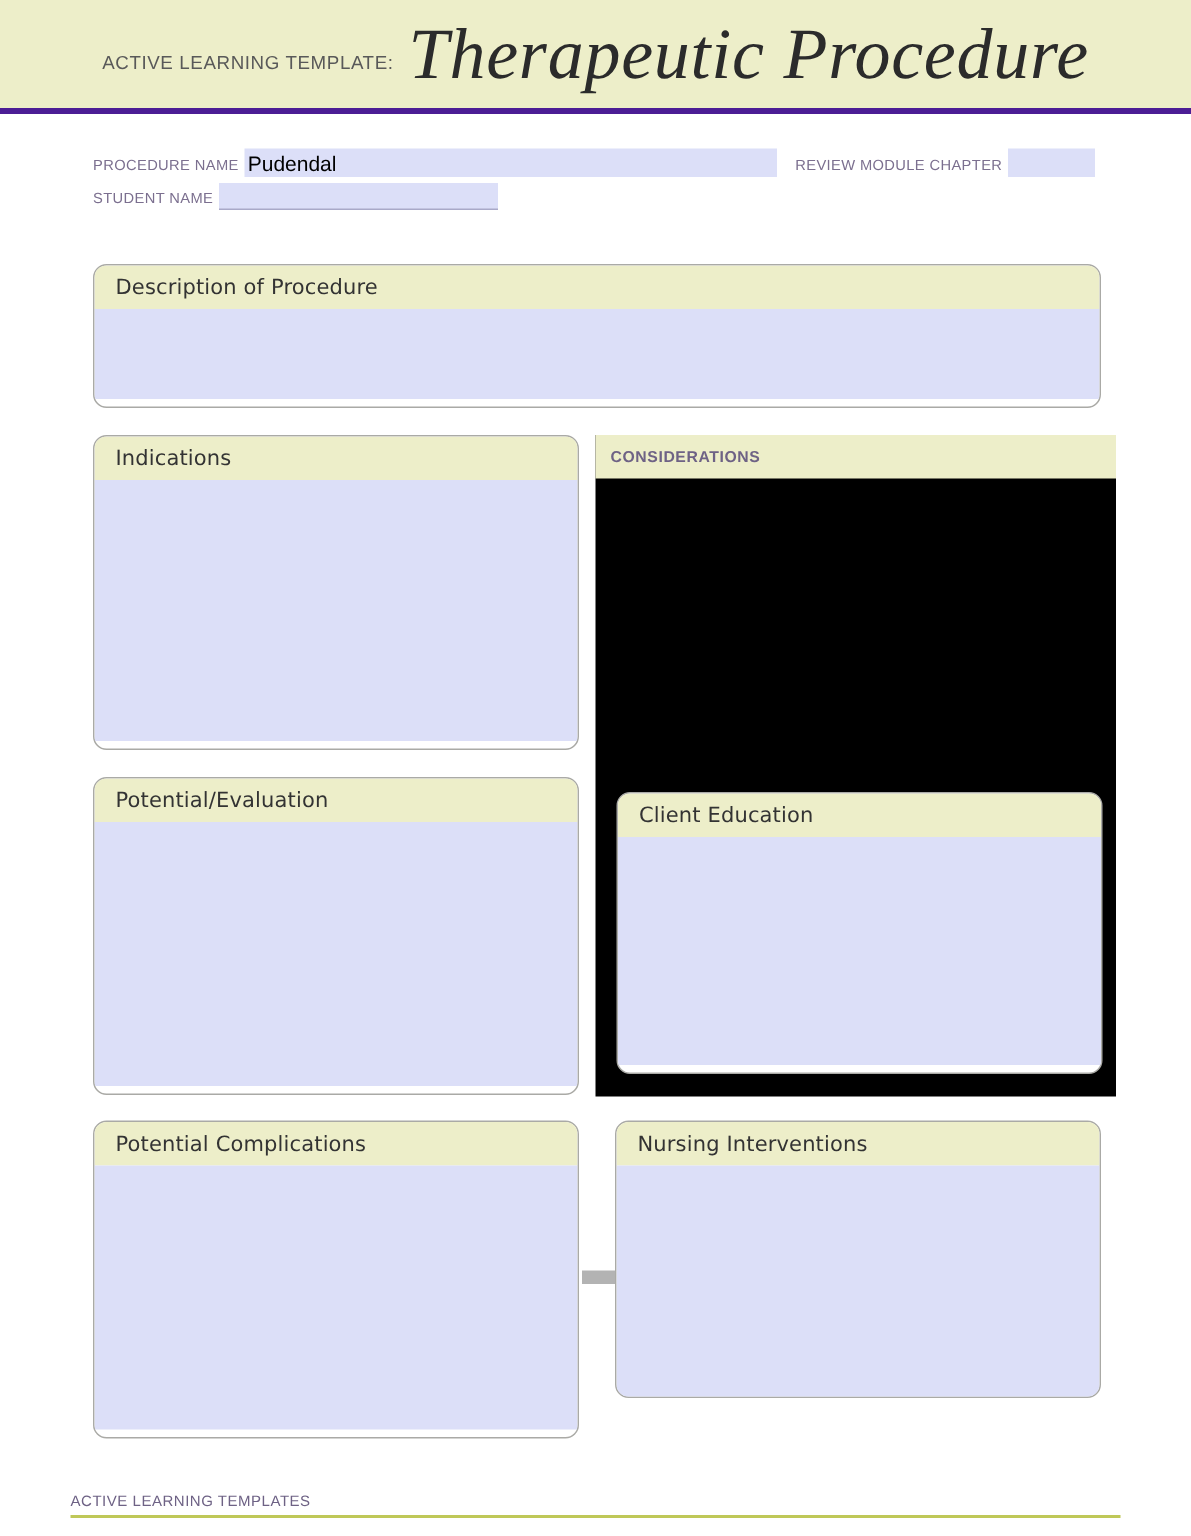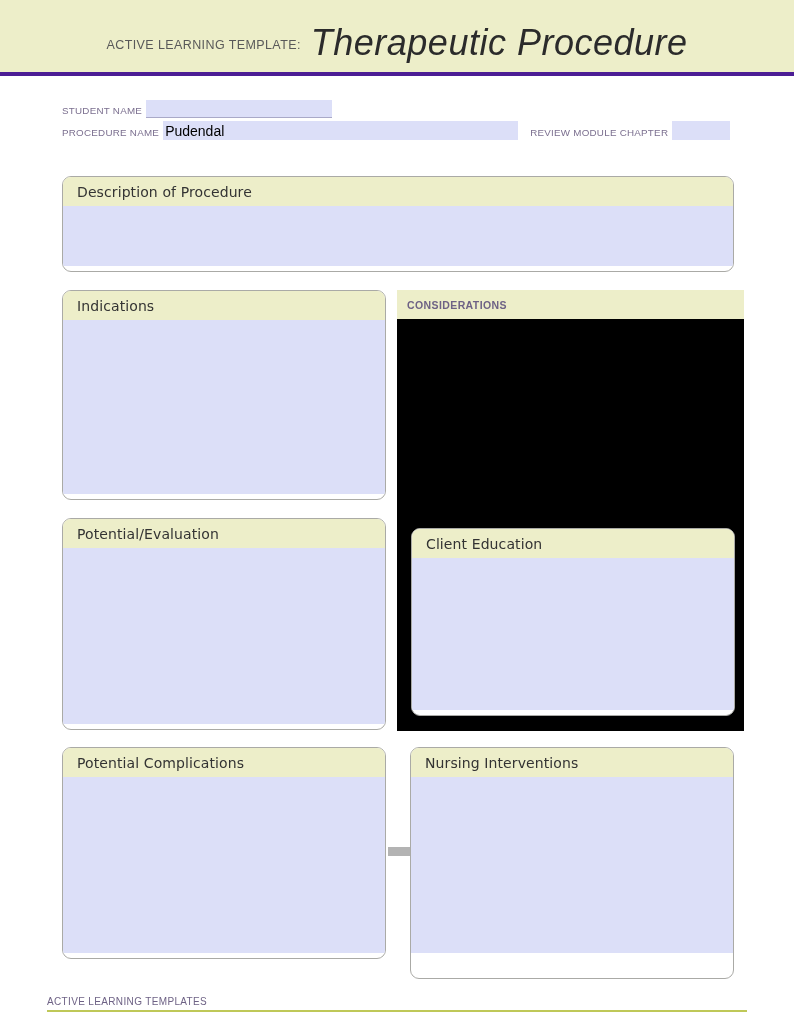--- a/index.html
+++ b/index.html
@@ -37,23 +37,23 @@
     font-size: 12.5px;
     letter-spacing: 0.4px;
     color: #595959;
     font-weight: 400;
     white-space: nowrap;
     margin-right: 10px;
     position: relative;
     top: -6px;
   }
   .header-title {
-    font-family: Liberation Sans, sans-serif;
+    font-family: Liberation Serif, serif;
     font-style: italic;
-    font-size: 36px;
+    font-size: 48px;
     color: #2b2b2b;
     white-space: nowrap;
     letter-spacing: 0.5px;
   }
 
   
   .meta {
     position: absolute;
     left: 62px;
     top: 98px;
@@ -137,21 +137,21 @@
 
   
   #box-outcomes { left: 62px; top: 518px; width: 324px; height: 212px; }
   #box-outcomes .box-field { height: 176px; }
 
   
   #box-complications { left: 62px; top: 747px; width: 324px; height: 212px; }
   #box-complications .box-field { height: 176px; }
 
   
-  #box-nursing-bottom { left: 410px; top: 747px; width: 324px; height: 232px; }
+  #box-nursing-bottom { left: 410px; top: 747px; width: 324px; height: 185px; }
   #box-nursing-bottom .box-field { height: 176px; }
 
   
   .considerations {
     position: absolute;
     left: 397px;
     top: 290px;
     width: 347px;
     height: 441px;
     background: #000000;
@@ -219,28 +219,28 @@
 
 <div class="header-band">
   <div class="header-inner">
     <span class="header-kicker">ACTIVE LEARNING TEMPLATE:</span>
     <span class="header-title">Therapeutic Procedure</span>
   </div>
 </div>
 
 <div class="meta">
   <div class="meta-row">
-    <span class="meta-label">STUDENT NAME</span>
-    <input class="meta-input student" type="text" value="" style="">
-  </div>
-  <div class="meta-row">
     <span class="meta-label">PROCEDURE NAME</span>
     <input class="meta-input procedure" type="text" value="Pudendal" style="">
     <span class="meta-label chapter-label">REVIEW MODULE CHAPTER</span>
     <input class="meta-input chapter" type="text" value="" style="">
+  </div>
+  <div class="meta-row">
+    <span class="meta-label">STUDENT NAME</span>
+    <input class="meta-input student" type="text" value="" style="">
   </div>
 </div>
 
 <div class="box" id="box-description">
   <div class="box-head">
     <span class="box-head-title">Description of Procedure</span>
   </div>
   <textarea class="box-field" style=""></textarea>
 </div>
 

